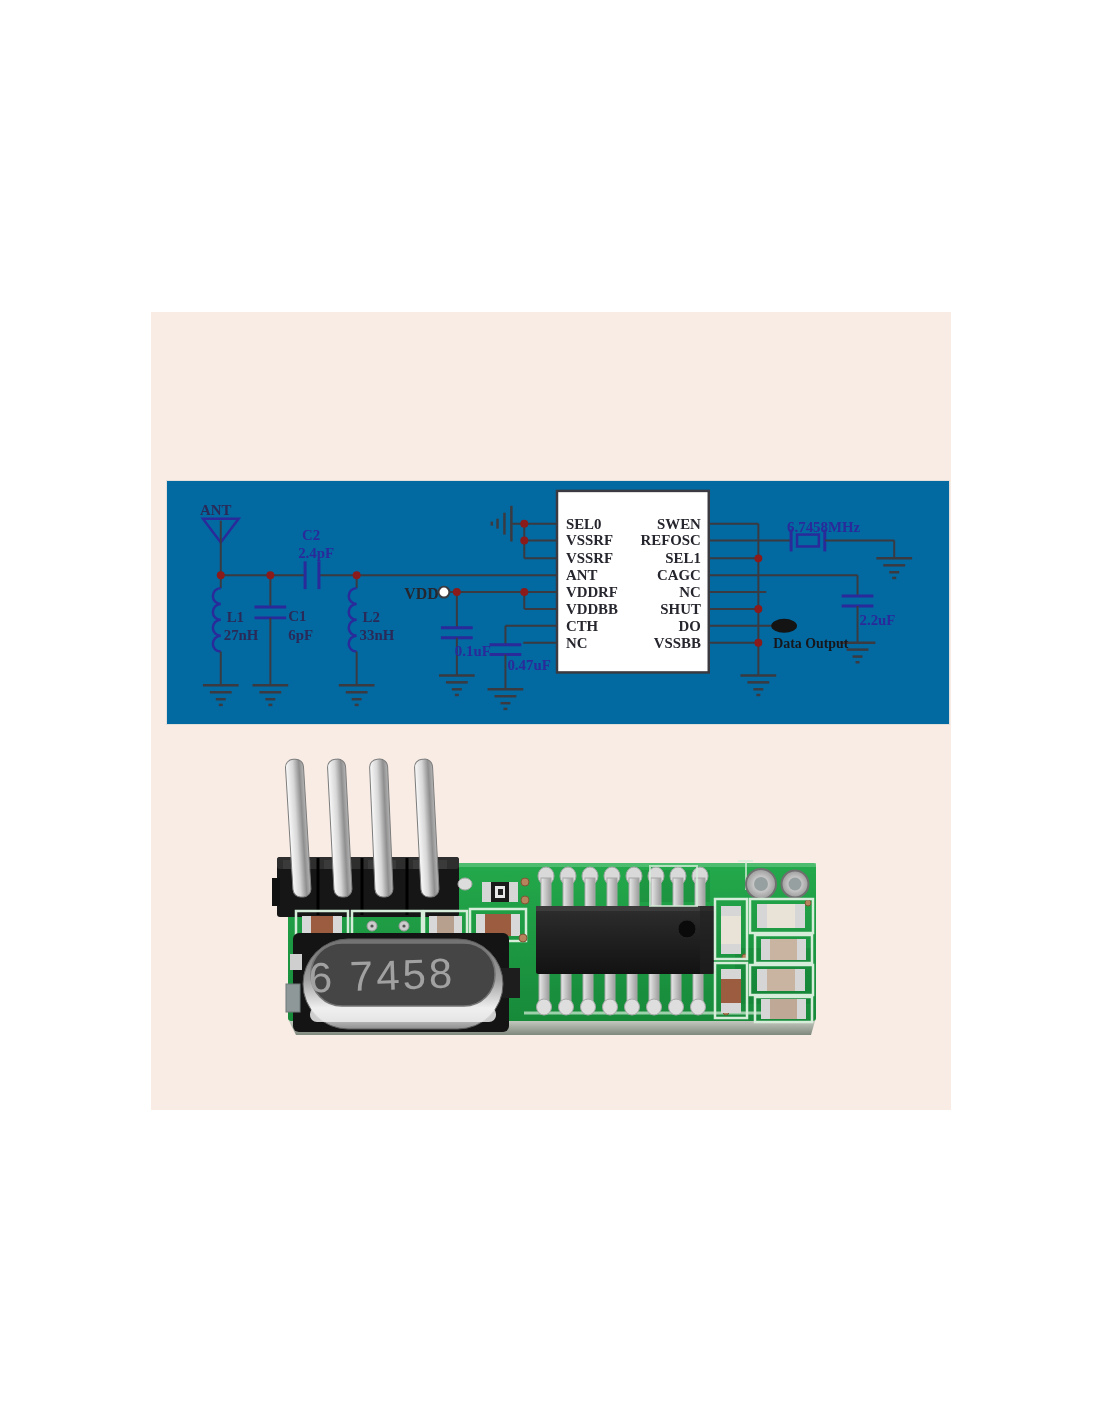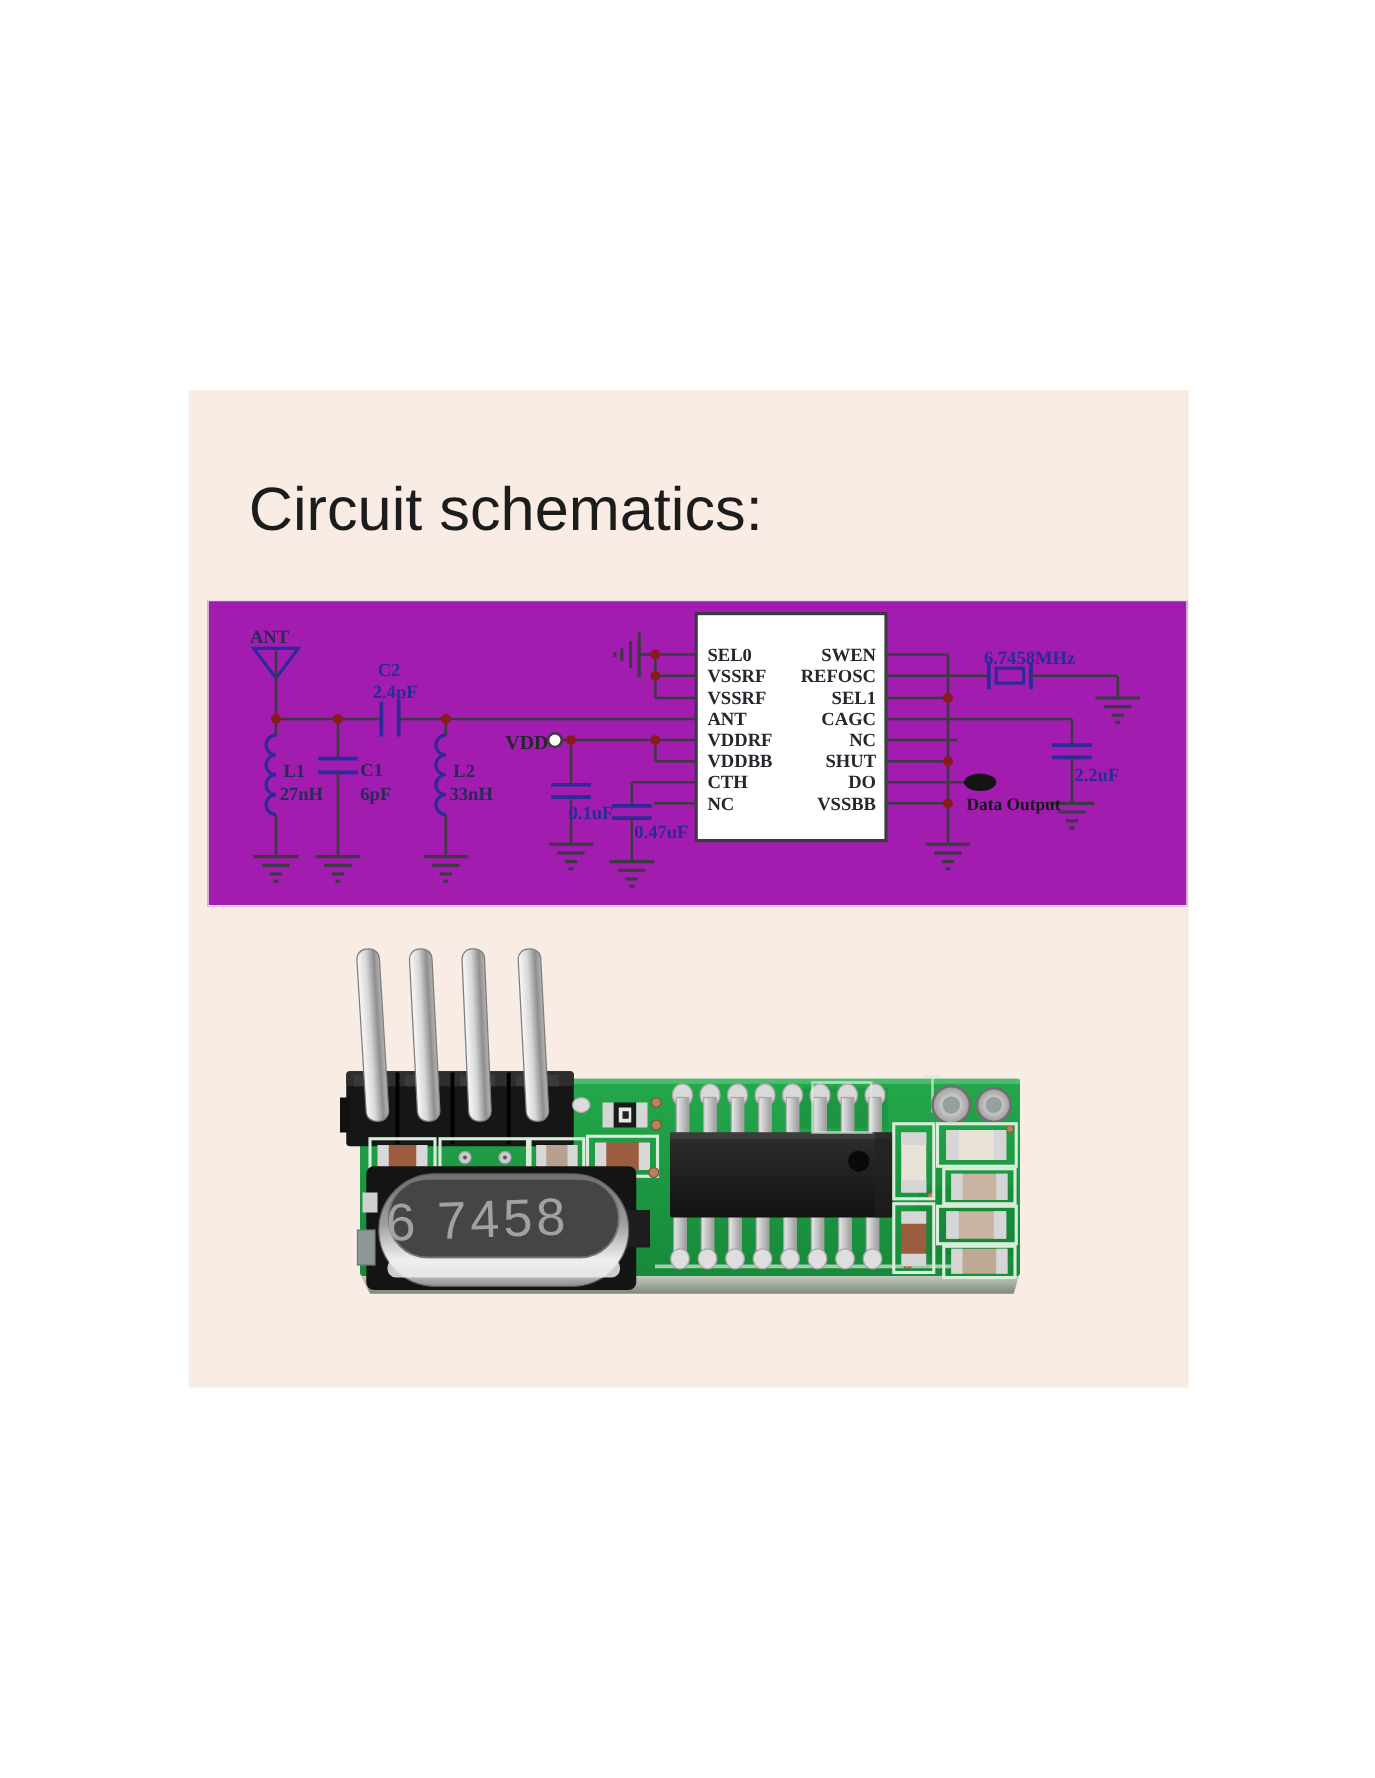--- a/index.html
+++ b/index.html
@@ -14,36 +14,35 @@
     background:#f8ece5;
   }
   .page-title{
     position:absolute;left:48px;top:380px;margin:0;
     font-size:49px;font-weight:400;color:#1c1c1c;letter-spacing:0px;
     font-family:"Liberation Sans",sans-serif;
   }
   .panel .page-title{left:48px;top:68px;}
   .schematic-box{
     position:absolute;left:15px;top:168px;width:784px;height:245px;
-    background:#a21caf;border:1px solid #e3ded9;box-sizing:border-box;
+    background:#0369a1;border:1px solid #e3ded9;box-sizing:border-box;
   }
   .schematic-box svg{display:block;width:782px;height:243px;}
   .pcb-figure{
     position:absolute;left:99px;top:438px;width:640px;height:300px;
   }
   .pcb-figure svg{display:block;width:640px;height:300px;}
   text{user-select:none;}
   .schtext{font-family:"Liberation Serif",serif;font-weight:700;}
 </style>
 </head>
 <body>
 
 <div class="panel">
 
-  <h1 class="page-title">Circuit schematics:</h1>
 
   <div class="schematic-box">
     <svg viewBox="166 480 784 245">
       <defs>
         <g id="gnd" stroke="#3a3a40" stroke-width="2.5">
           <line x1="-18" y1="0" x2="18" y2="0"></line>
           <line x1="-11" y1="7" x2="11" y2="7"></line>
           <line x1="-5" y1="14" x2="5" y2="14"></line>
           <rect x="-2" y="18.5" width="4" height="2.5" fill="#3a3a40" stroke="none"></rect>
         </g>

